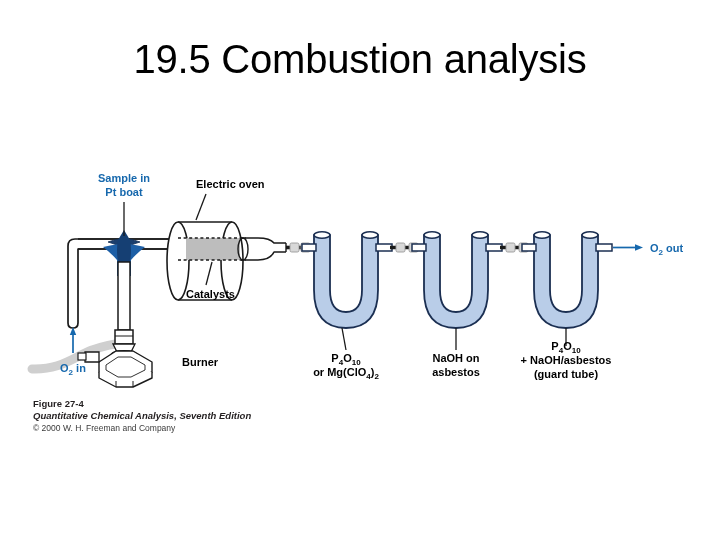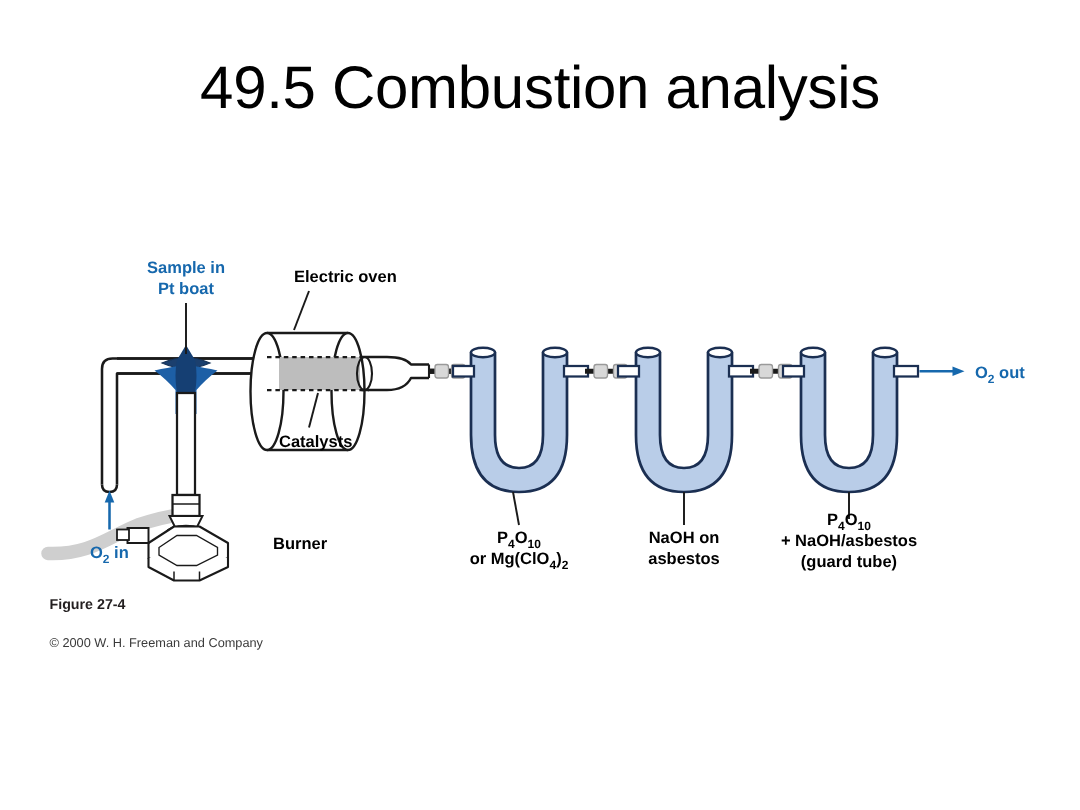--- a/index.html
+++ b/index.html
@@ -80,21 +80,21 @@
   }
   .lbl-blue { fill: #1668ad; }
   .lbl-black { fill: #000000; }
   .sub { font-size: 8px; }
 </style>
 </head>
 <body>
 
 <div id="slide">
 
-  <div id="slide-title">49.5 Combustion analysis</div>
+  <div id="slide-title">19.5 Combustion analysis</div>
 
   <div id="figure-block">
     <svg id="figure-svg" width="720" height="300" viewBox="0 0 720 300">
 
       <g>
         <path d="M 32 219 C 60 220 72 208 92 200 C 104 196 112 194 122 193" fill="none" stroke="#cfcfcf" stroke-width="9" stroke-linecap="round"></path>
       </g>
 
       <g>
         <path d="M 68 173 L 68 96 Q 68 89 75 89 L 175 89" fill="none" stroke="#1a1a1a" stroke-width="1.7" stroke-linejoin="round"></path>
@@ -292,15 +292,16 @@
       <text class="lbl lbl-black" x="456" y="226" text-anchor="middle">asbestos</text>
 
       <text class="lbl lbl-black" x="566" y="200" text-anchor="middle"><tspan>P</tspan><tspan class="sub" dy="3">4</tspan><tspan dy="-3">O</tspan><tspan class="sub" dy="3">10</tspan></text>
       <text class="lbl lbl-black" x="566" y="214" text-anchor="middle">+ NaOH/asbestos</text>
       <text class="lbl lbl-black" x="566" y="228" text-anchor="middle">(guard tube)</text>
 
     </svg>
   </div>
 
   <div class="cap" id="cap-line1">Figure 27-4</div>
+  <div class="cap" id="cap-line2">Quantitative Chemical Analysis, Seventh Edition</div>
   <div class="cap" id="cap-line3">© 2000 W. H. Freeman and Company</div>
 
 </div>
 
 </body></html>

